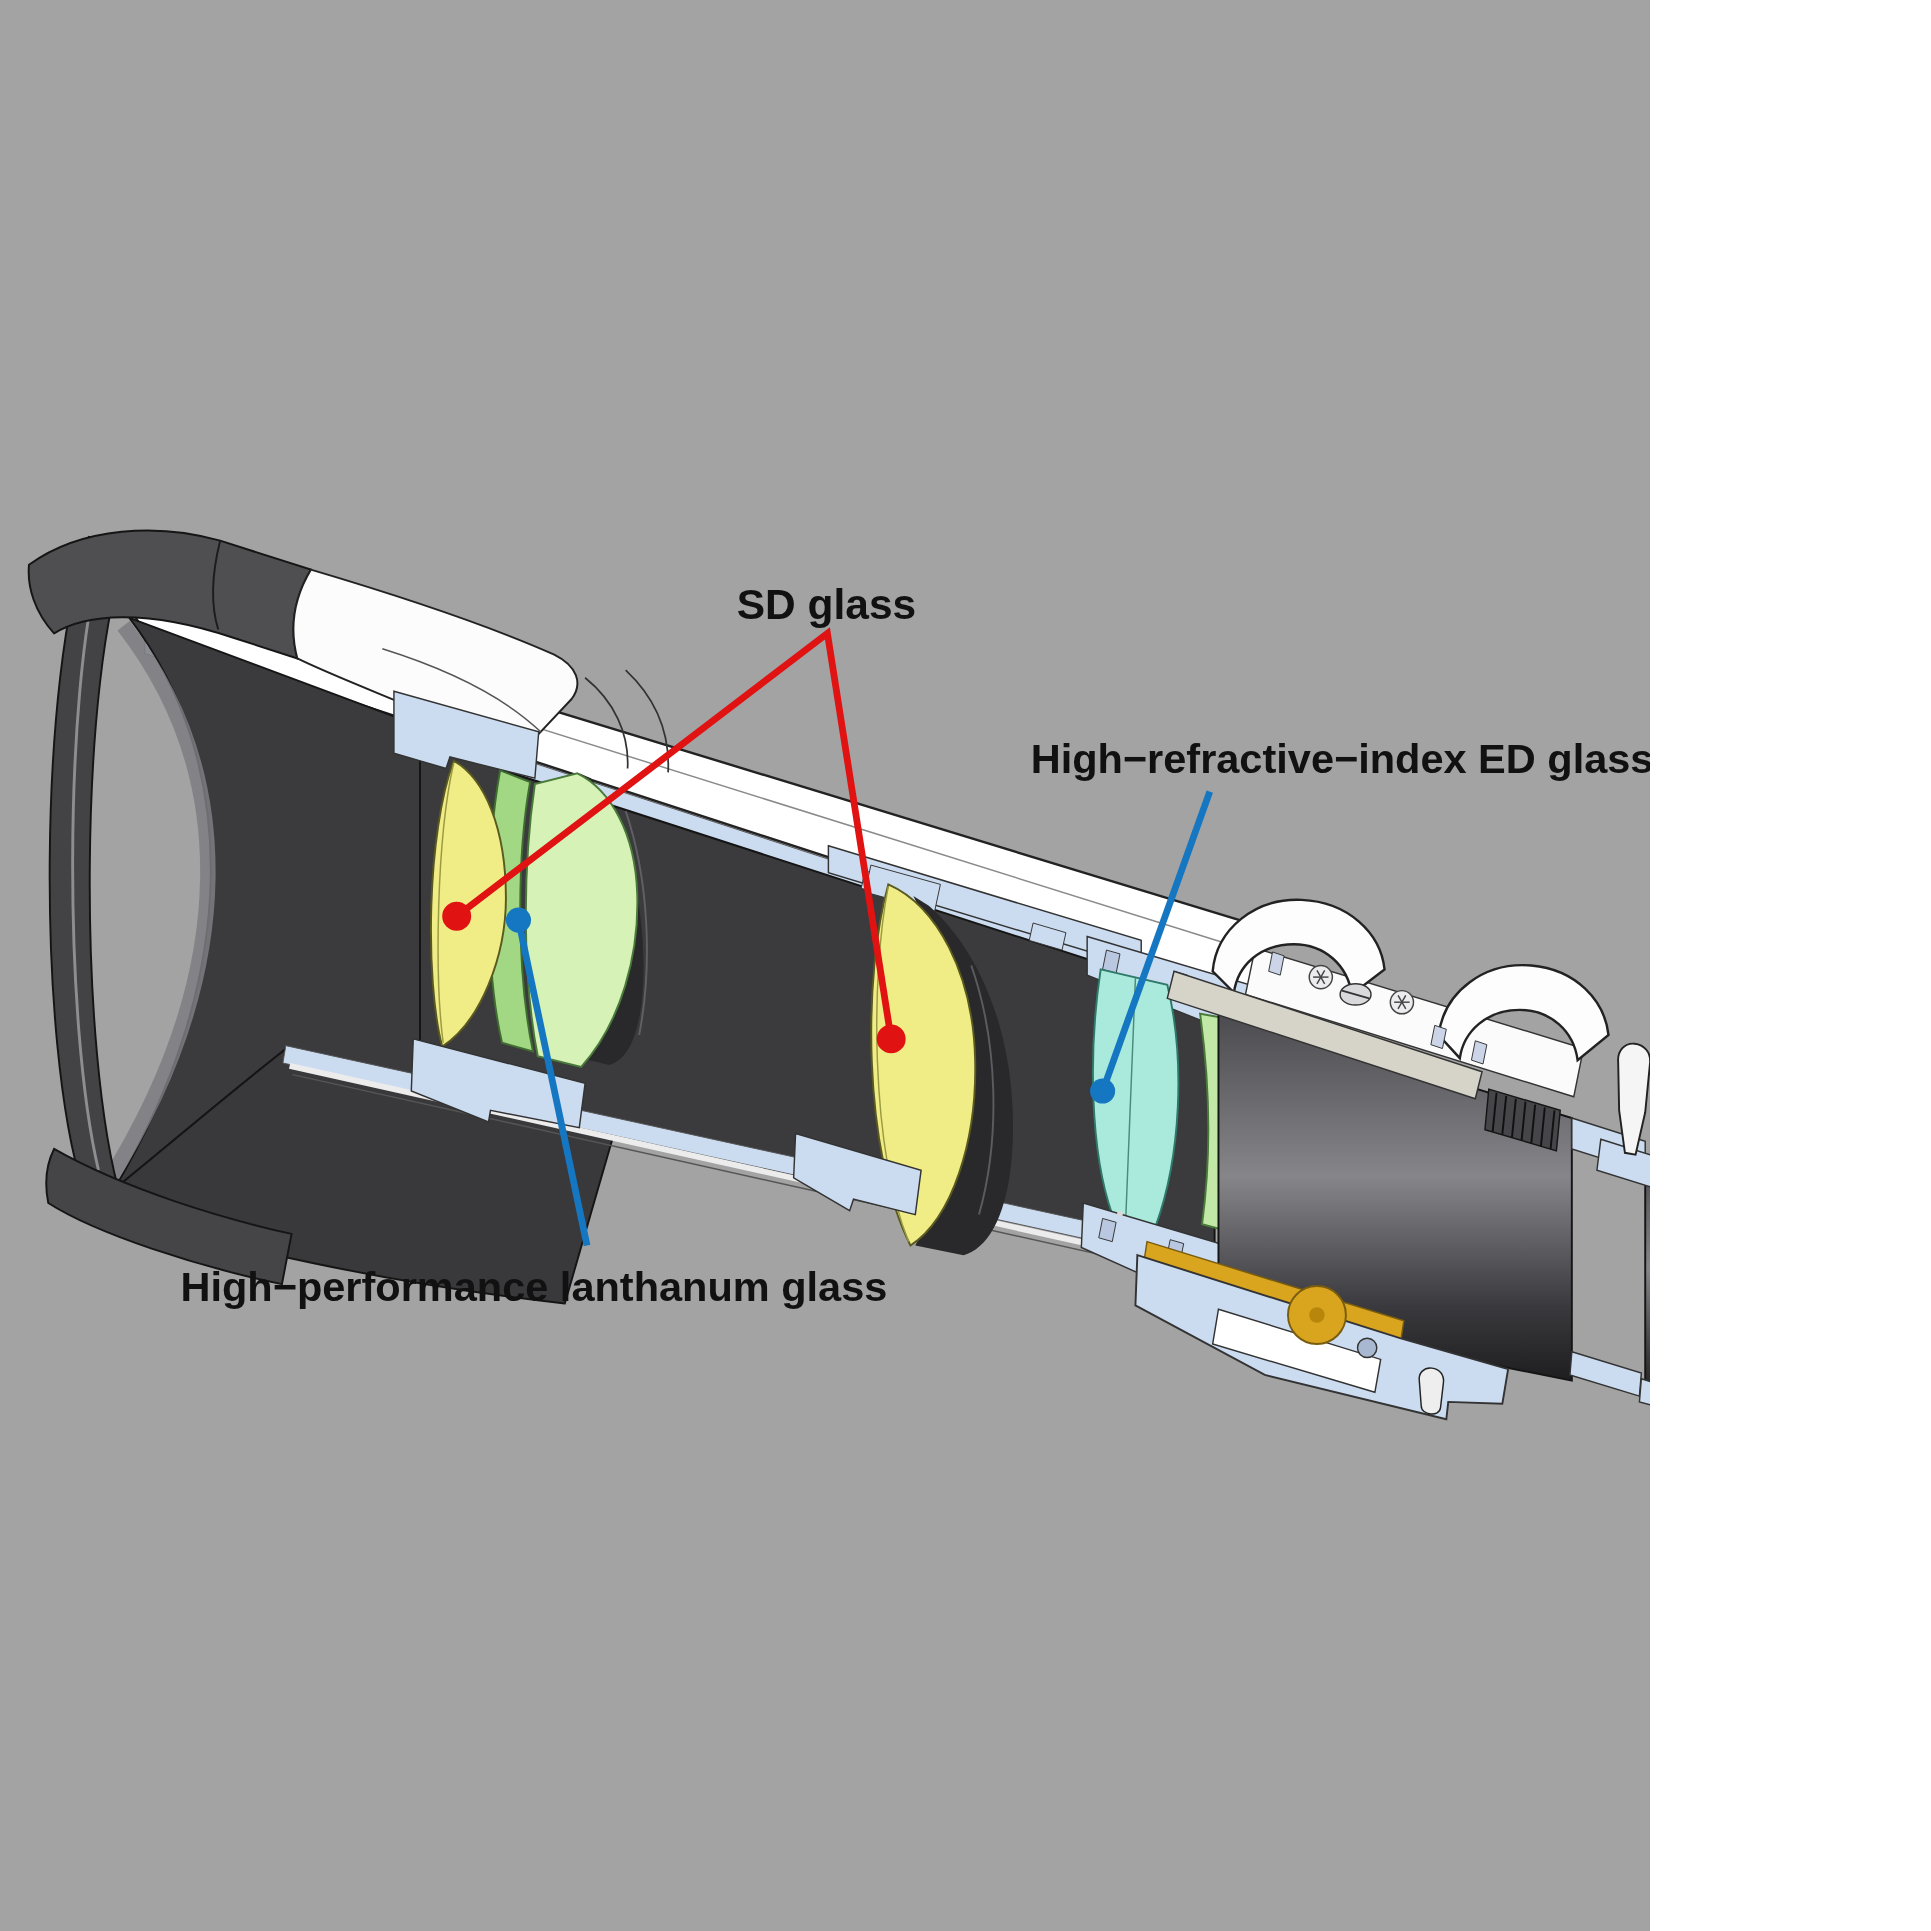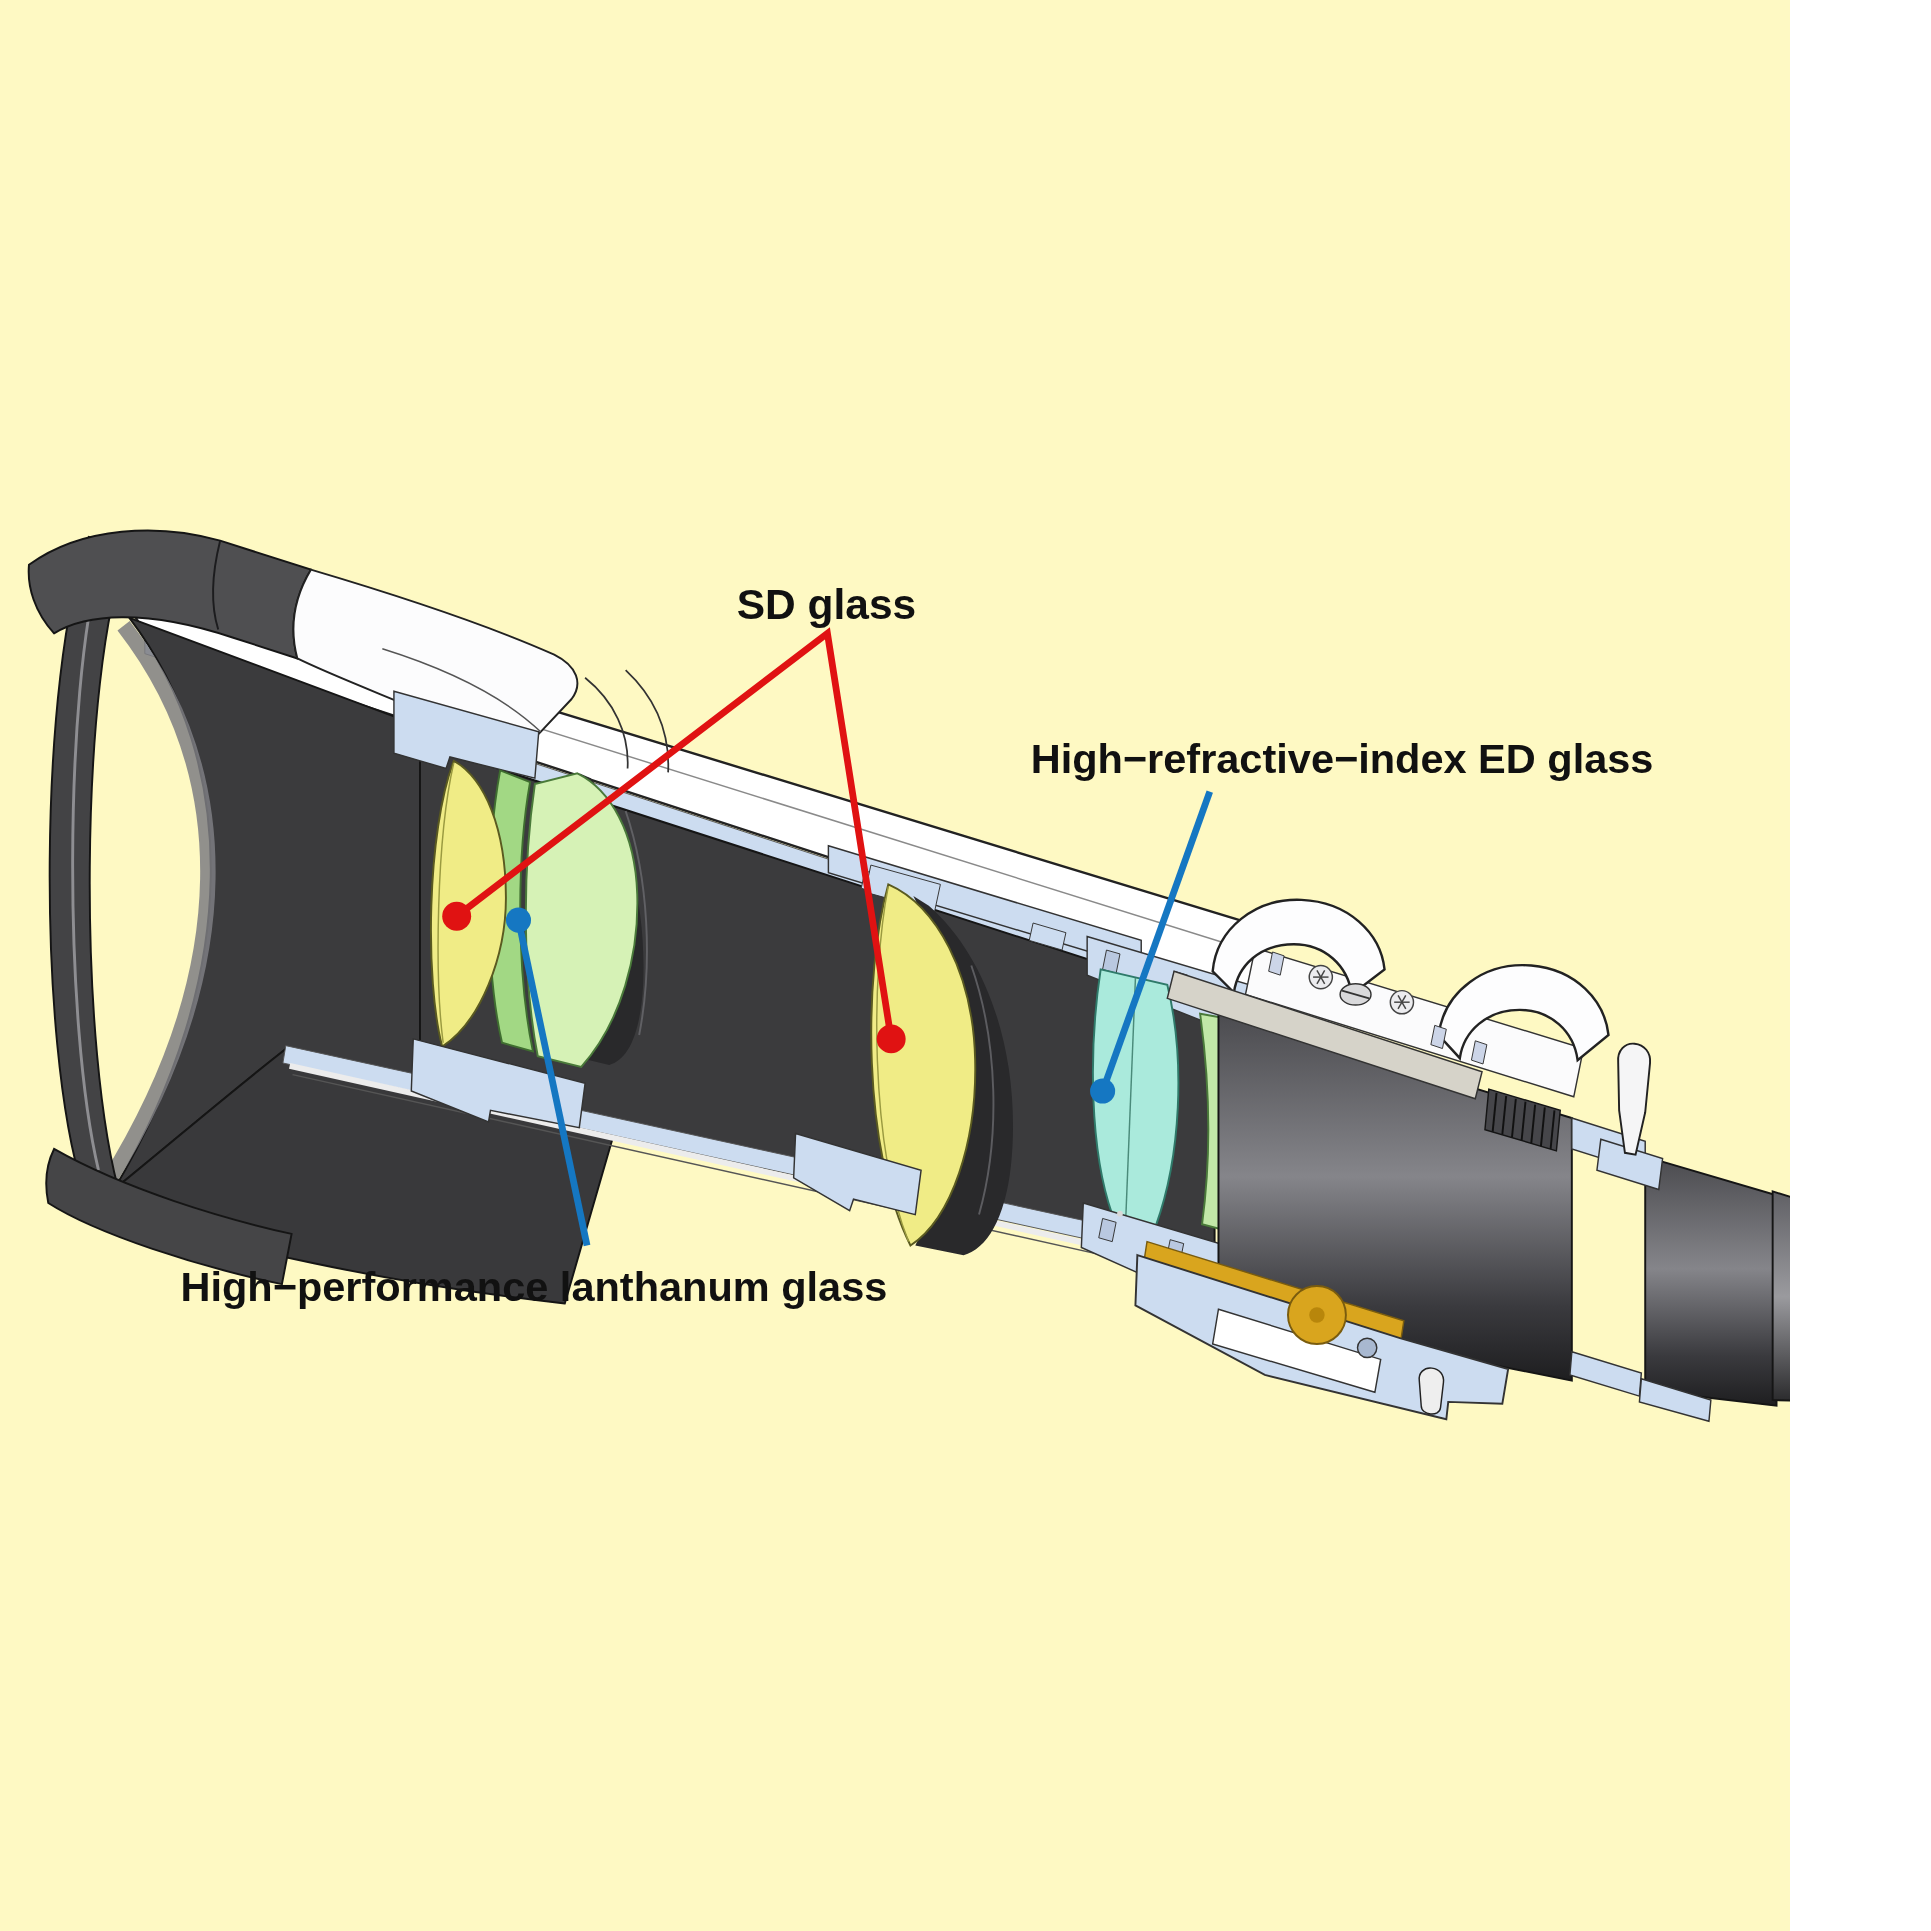--- a/index.html
+++ b/index.html
@@ -1,16 +1,16 @@
 <!DOCTYPE html>
 <html><head>
 <meta charset="utf-8">
 <style>
   html,body{margin:0;padding:0;background:#fff;}
-  .stage{position:relative;width:1790px;height:1931px;background:#fef9c3;overflow:hidden;
+  .stage{position:relative;width:1650px;height:1931px;background:#a3a3a3;overflow:hidden;
          font-family:"Liberation Sans", sans-serif;}
   svg{display:block;}
   text.lbl{font-family:"Liberation Sans", sans-serif;font-weight:700;}
 </style>
 </head>
 <body style="background: rgb(255, 255, 255);">
 
 <div class="stage">
 <svg width="1931" height="1931" viewBox="0 0 2000 2000">
   <defs>

